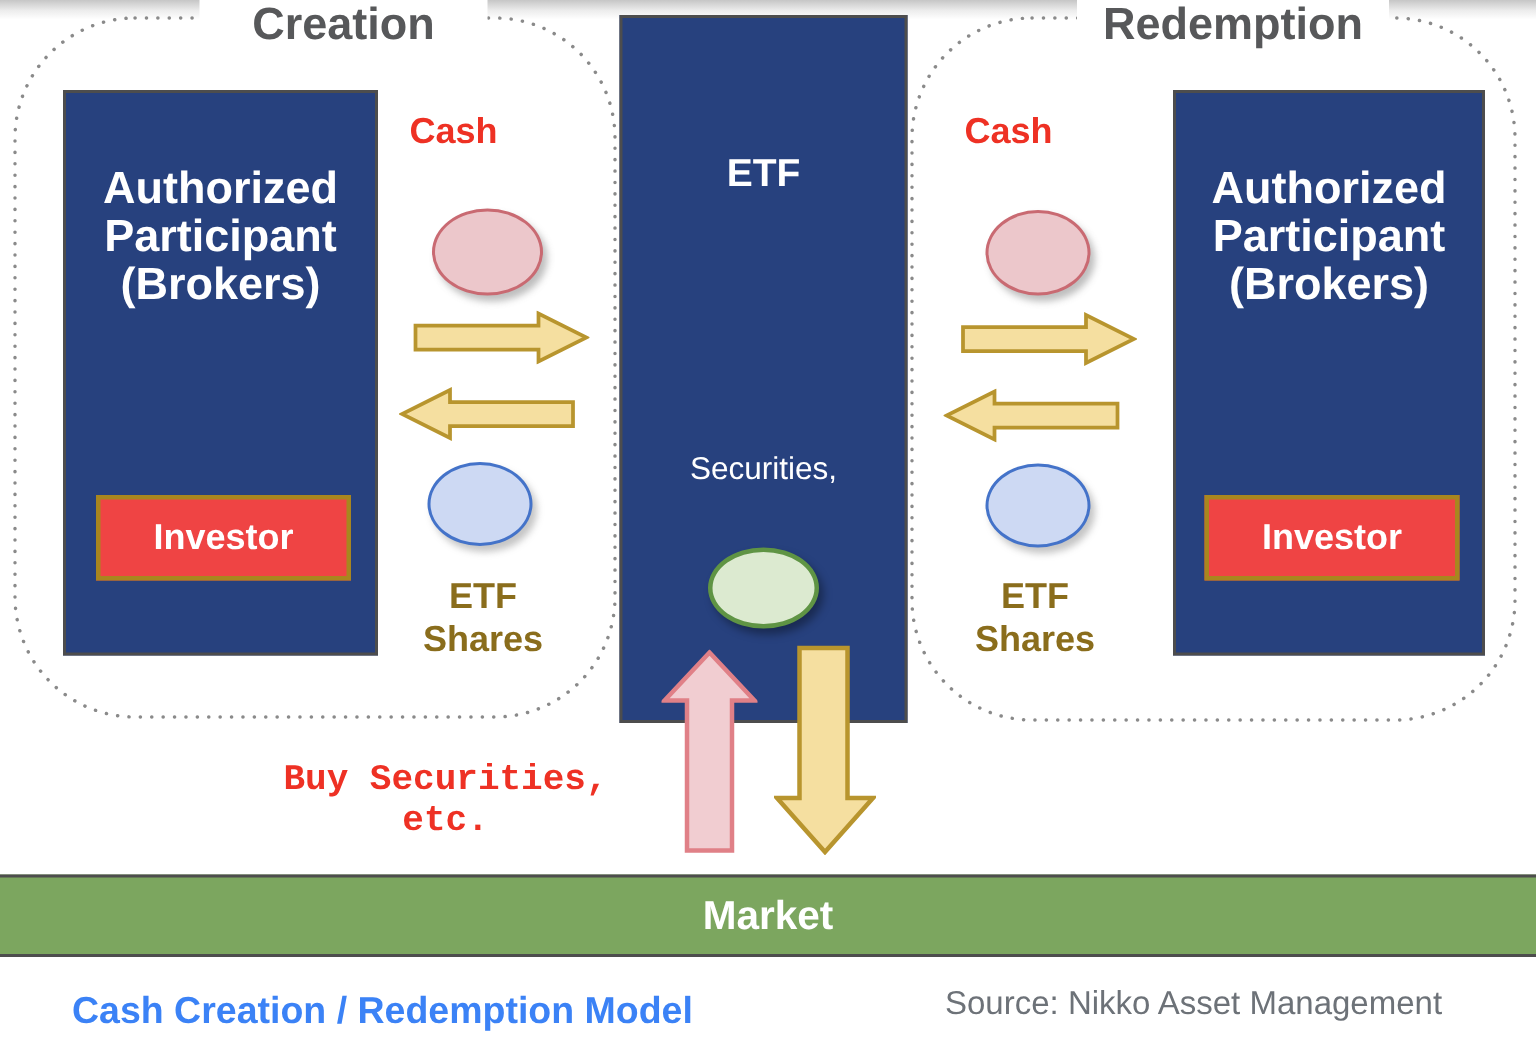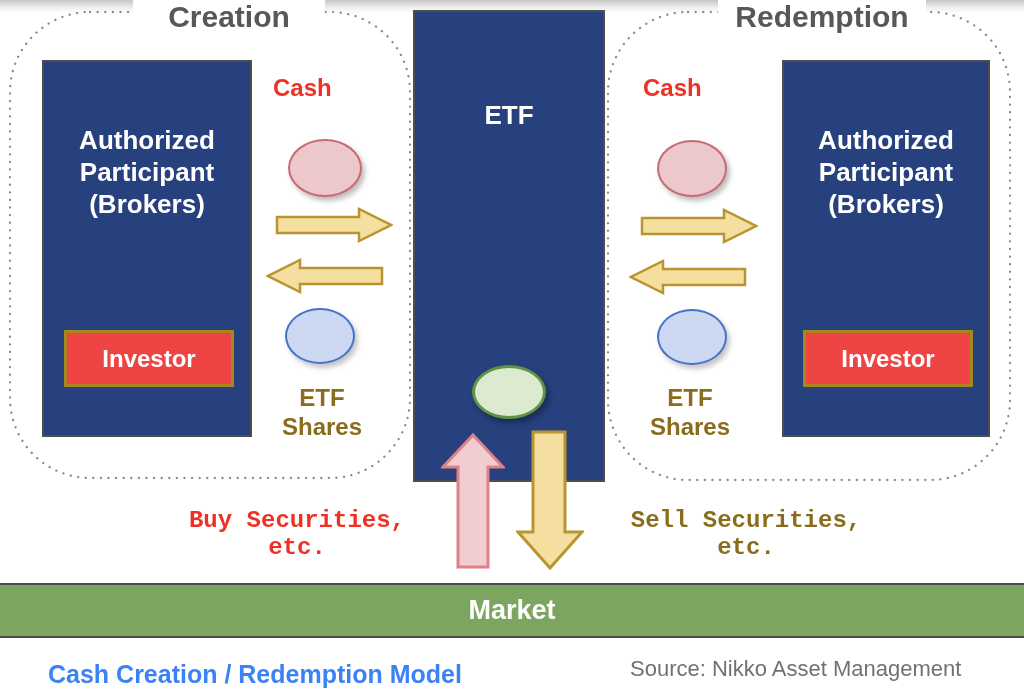--- a/index.html
+++ b/index.html
@@ -20,21 +20,21 @@
   }
   .title-creation{left:133px;width:176px;}
   .title-redemption{left:718px;width:192px;}
   
   .navy-box{
     background:#27417e;border:2px solid #4d4d4d;box-sizing:border-box;
     color:#ffffff;text-align:center;
   }
   .ap-left{left:42px;top:60px;width:210px;height:377px;}
   .ap-right{left:782px;top:60px;width:208px;height:377px;}
-  .ap-lines{margin-top:62px;font-size:26px;font-weight:bold;line-height:32px;}
+  .ap-lines{margin-top:48px;font-size:30px;font-weight:bold;line-height:32px;}
   .investor-btn{
     position:absolute;left:20px;top:268px;width:170px;height:57px;
     background:#ef4444;border:3px solid #a8861f;box-sizing:border-box;
     color:#ffffff;font-size:24px;font-weight:bold;
     display:flex;align-items:center;justify-content:center;
   }
   .etf-box{left:413px;top:10px;width:192px;height:472px;}
   .etf-title{margin-top:88px;font-size:26px;font-weight:bold;}
   .securities-lines{
     position:absolute;left:0;top:288px;width:100%;
@@ -113,20 +113,21 @@
       <div>(Brokers)</div>
     </div>
     <div class="investor-btn" style="left:19px;">
       <span>Investor</span>
     </div>
   </div>
 
   <div class="abs navy-box etf-box">
     <div class="etf-title">ETF</div>
     <div class="securities-lines">
+      <div>Securities,</div>
     </div>
     <div class="green-ellipse"></div>
   </div>
 
   <div class="abs cash-label cash-left">Cash</div>
   <div class="abs cash-label cash-right">Cash</div>
 
   <div class="abs ellipse pink-ellipse pink-left"></div>
   <div class="abs ellipse pink-ellipse pink-right"></div>
 
@@ -156,21 +157,20 @@
   </svg>
 
   <svg class="abs" style="left:441px;top:433px;" width="64" height="136" viewBox="0 0 64 136">
     <polygon points="32,2 62,34 47,34 47,134 17,134 17,34 2,34" fill="#f1cdd1" stroke="#e08087" stroke-width="3" stroke-linejoin="miter"></polygon>
   </svg>
   <svg class="abs" style="left:516px;top:430px;" width="68" height="140" viewBox="0 0 68 140">
     <polygon points="17,2 49,2 49,102 66,102 34,138 2,102 17,102" fill="#f5dfa0" stroke="#b8952e" stroke-width="3" stroke-linejoin="miter"></polygon>
   </svg>
 
   <div class="abs flow-label buy-label">Buy Securities, etc.</div>
-  <div class="abs flow-label sell-label">Sell Securities, etc.</div>
 
   <div class="abs market-bar">
     <span>Market</span>
   </div>
 
   <div class="abs footer-caption">Cash Creation / Redemption Model</div>
   <div class="abs footer-source">Source: Nikko Asset Management</div>
 
 </div>
 

